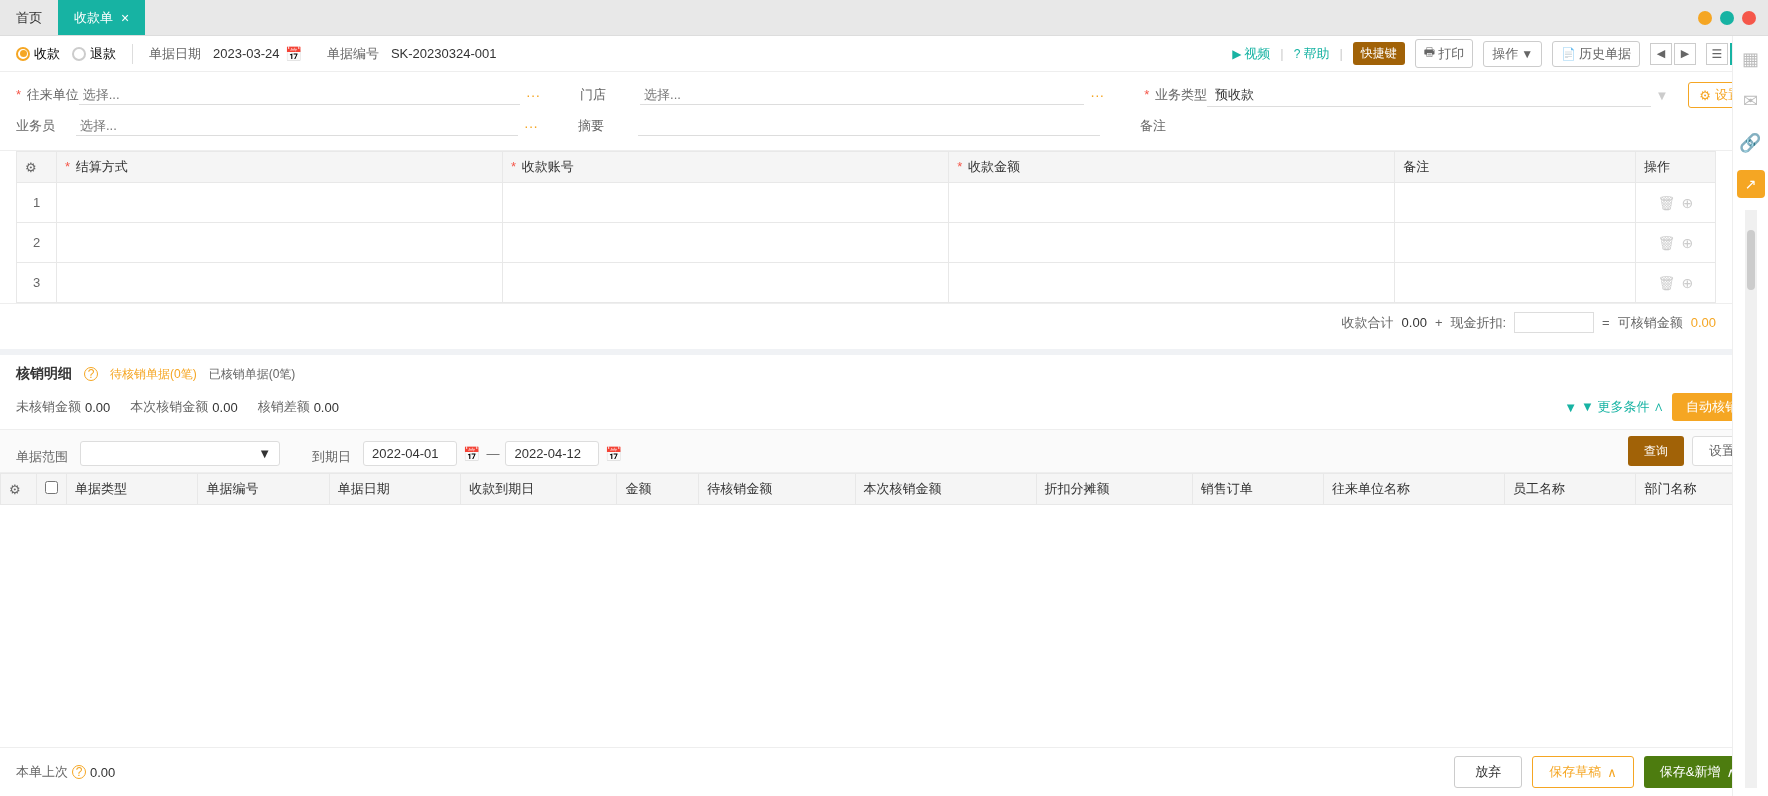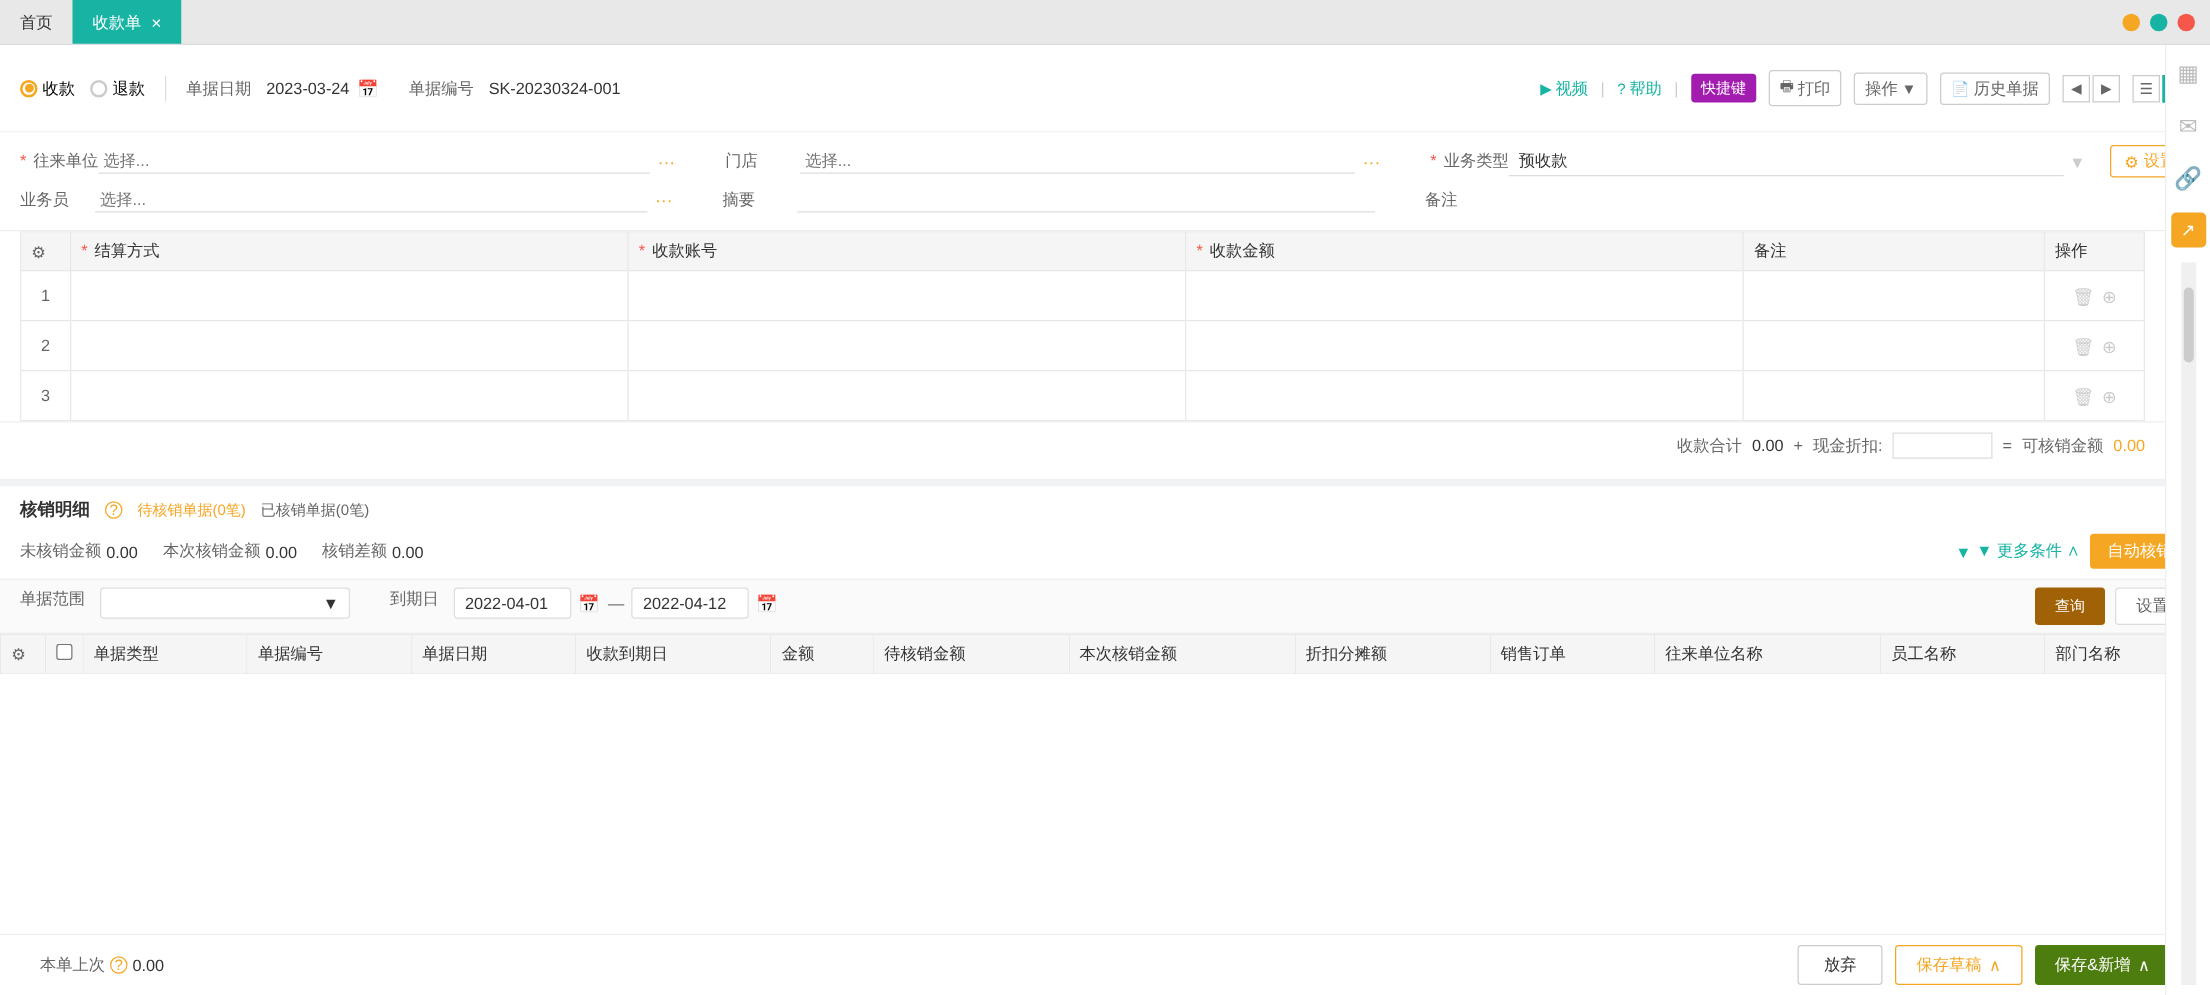--- a/index.html
+++ b/index.html
@@ -31,38 +31,38 @@
       margin: 0;
       height: calc(796px - 36px);
       display: flex;
       flex-direction: column;
       overflow: hidden;
     }
 
     
     .toolbar {
       display: flex; align-items: center;
-      padding: 20px 16px;
+      padding: 3px 16px;
       background: #fff;
       border-bottom: 1px solid #eee;
       gap: 12px;
     }
     .radio-group { display: flex; gap: 12px; align-items: center; }
     .radio-item { display: flex; align-items: center; gap: 4px; cursor: pointer; }
     .radio-circle { width: 14px; height: 14px; border-radius: 50%; border: 2px solid #ccc; display: flex; align-items: center; justify-content: center; }
     .radio-circle.active { border-color: #f5a623; }
     .radio-dot { width: 7px; height: 7px; border-radius: 50%; background: #f5a623; }
     .toolbar-divider { width: 1px; height: 20px; background: #ddd; margin: 0 4px; }
     .date-field { display: flex; align-items: center; gap: 6px; }
     .date-label { color: #666; }
     .date-value { color: #333; font-weight: 500; }
     .date-icon { color: #f5a623; cursor: pointer; font-size: 14px; }
     .toolbar-right { margin-left: auto; display: flex; align-items: center; gap: 10px; }
     .toolbar-link { color: #17b3a3; cursor: pointer; display: flex; align-items: center; gap: 3px; font-size: 12px; }
-    .toolbar-btn-orange { background: #a21caf; color: #fff; border: none; padding: 3px 8px; border-radius: 3px; cursor: pointer; font-size: 12px; }
+    .toolbar-btn-orange { background: #a16207; color: #fff; border: none; padding: 3px 8px; border-radius: 3px; cursor: pointer; font-size: 12px; }
     .toolbar-btn-outline { border: 1px solid #ccc; background: #fff; color: #666; padding: 3px 8px; border-radius: 3px; cursor: pointer; font-size: 12px; display: flex; align-items: center; gap: 3px; }
     .nav-arrows { display: flex; gap: 2px; }
     .nav-arrow { border: 1px solid #ccc; background: #fff; width: 22px; height: 22px; cursor: pointer; display: flex; align-items: center; justify-content: center; font-size: 11px; color: #666; }
     .view-btns { display: flex; gap: 2px; }
     .view-btn { border: 1px solid #ccc; background: #fff; width: 22px; height: 22px; cursor: pointer; display: flex; align-items: center; justify-content: center; font-size: 12px; color: #666; }
     .view-btn.active { background: #17b3a3; border-color: #17b3a3; color: #fff; }
 
     
     .form-area {
       padding: 10px 16px 6px;
@@ -137,21 +137,21 @@
     .auto-reconcile-btn {
       background: #f5a623; color: #fff; border: none;
       padding: 5px 14px; border-radius: 3px; cursor: pointer; font-size: 13px;
     }
     .more-conditions { color: #17b3a3; cursor: pointer; font-size: 12px; display: flex; align-items: center; gap: 4px; }
     .filter-group { display: flex; align-items: center; gap: 8px; }
 
     
     .filter-row {
       padding: 6px 16px;
-      display: flex; align-items: flex-start; gap: 12px;
+      display: flex; align-items: flex-end; gap: 12px;
       background: #fafafa; border-top: 1px solid #eee; border-bottom: 1px solid #eee;
     }
     .filter-label { color: #666; white-space: nowrap; }
     .filter-select {
       border: 1px solid #ddd; padding: 4px 8px; border-radius: 3px;
       min-width: 160px; color: #333; background: #fff; cursor: pointer;
       display: flex; align-items: center; justify-content: space-between;
     }
     .date-range { display: flex; align-items: center; gap: 6px; }
     .date-input { border: 1px solid #ddd; padding: 4px 8px; border-radius: 3px; color: #333; width: 94px; }
@@ -167,21 +167,21 @@
       background: #f5f5f5; border: 1px solid #e8e8e8;
       padding: 6px 8px; text-align: left; font-weight: 500; color: #333;
       white-space: nowrap; position: sticky; top: 0;
     }
     .checkbox-th { width: 30px; text-align: center; }
     .gear-th { width: 36px; text-align: center; }
 
     
     .bottom-bar {
       display: flex; align-items: center;
-      padding: 8px 32px; background: #fff;
+      padding: 8px 16px; background: #fff;
       border-top: 1px solid #eee;
       gap: 12px;
     }
     .bottom-info { color: #666; font-size: 12px; display: flex; align-items: center; gap: 4px; }
     .bottom-info-val { color: #333; font-weight: 500; }
     .bottom-actions { margin-left: auto; display: flex; gap: 10px; }
     .btn-abandon { border: 1px solid #ccc; background: #fff; color: #333; padding: 6px 20px; border-radius: 3px; cursor: pointer; font-size: 13px; }
     .btn-save-draft { border: 1px solid #f5a623; background: #fff; color: #f5a623; padding: 6px 16px; border-radius: 3px; cursor: pointer; font-size: 13px; display: flex; align-items: center; gap: 6px; }
     .btn-save-new { background: #4d7c0f; color: #fff; border: none; padding: 6px 16px; border-radius: 3px; cursor: pointer; font-size: 13px; display: flex; align-items: center; gap: 6px; }
 

